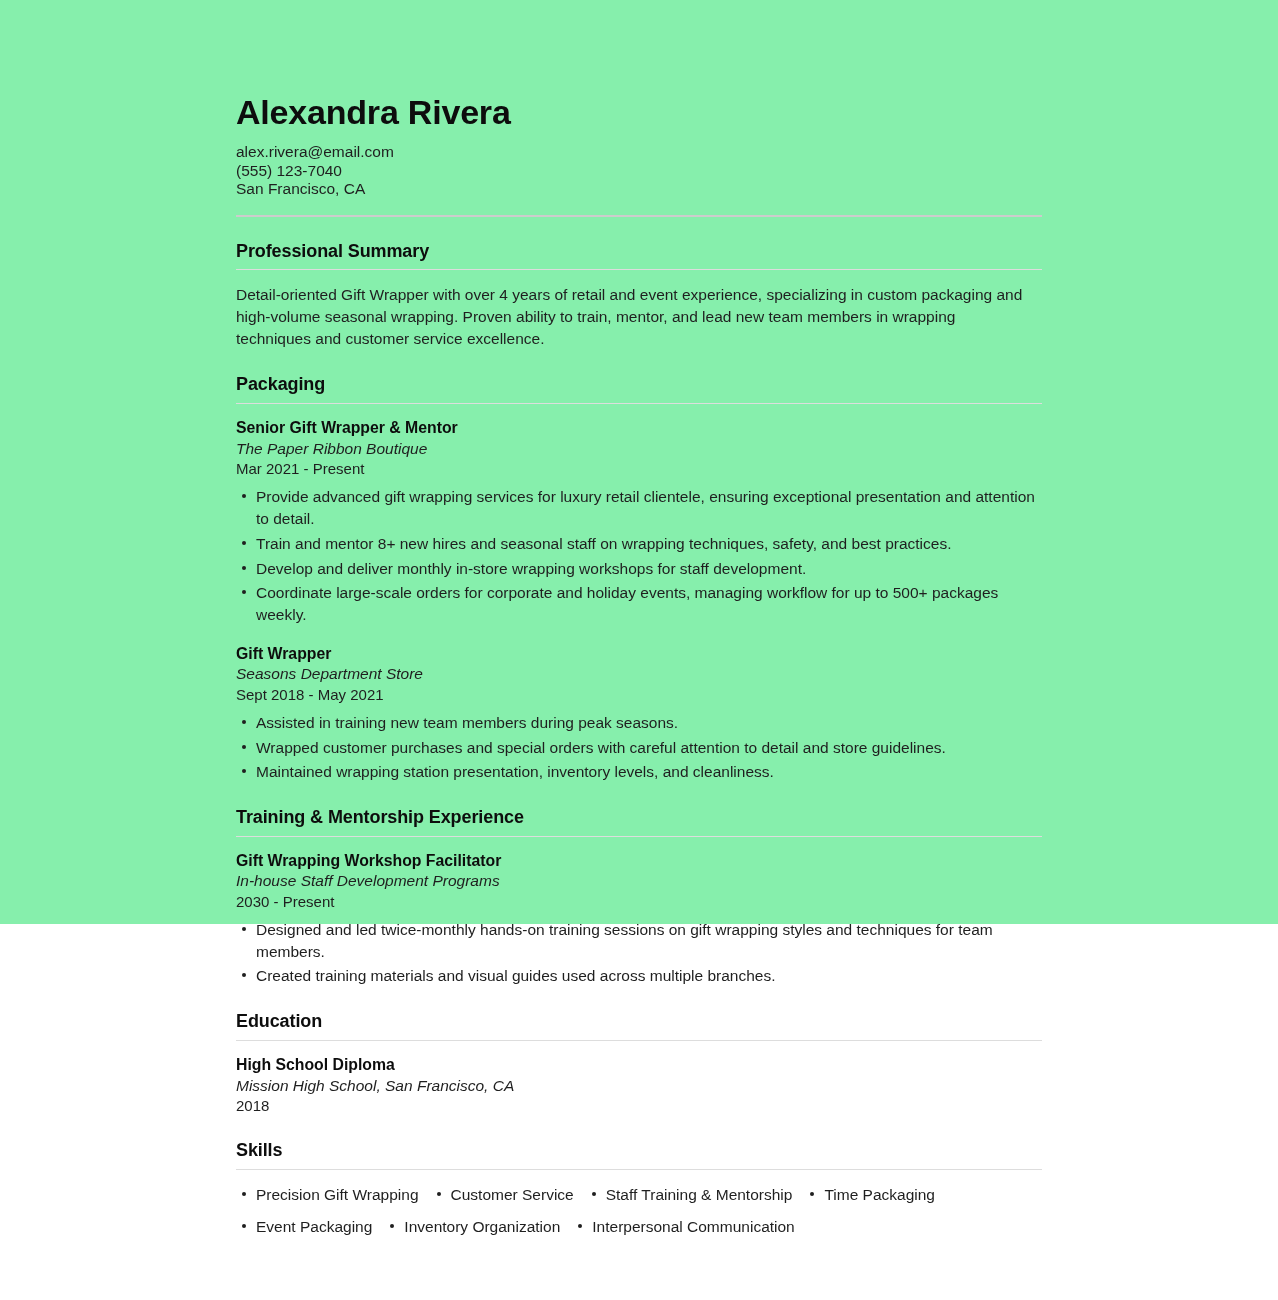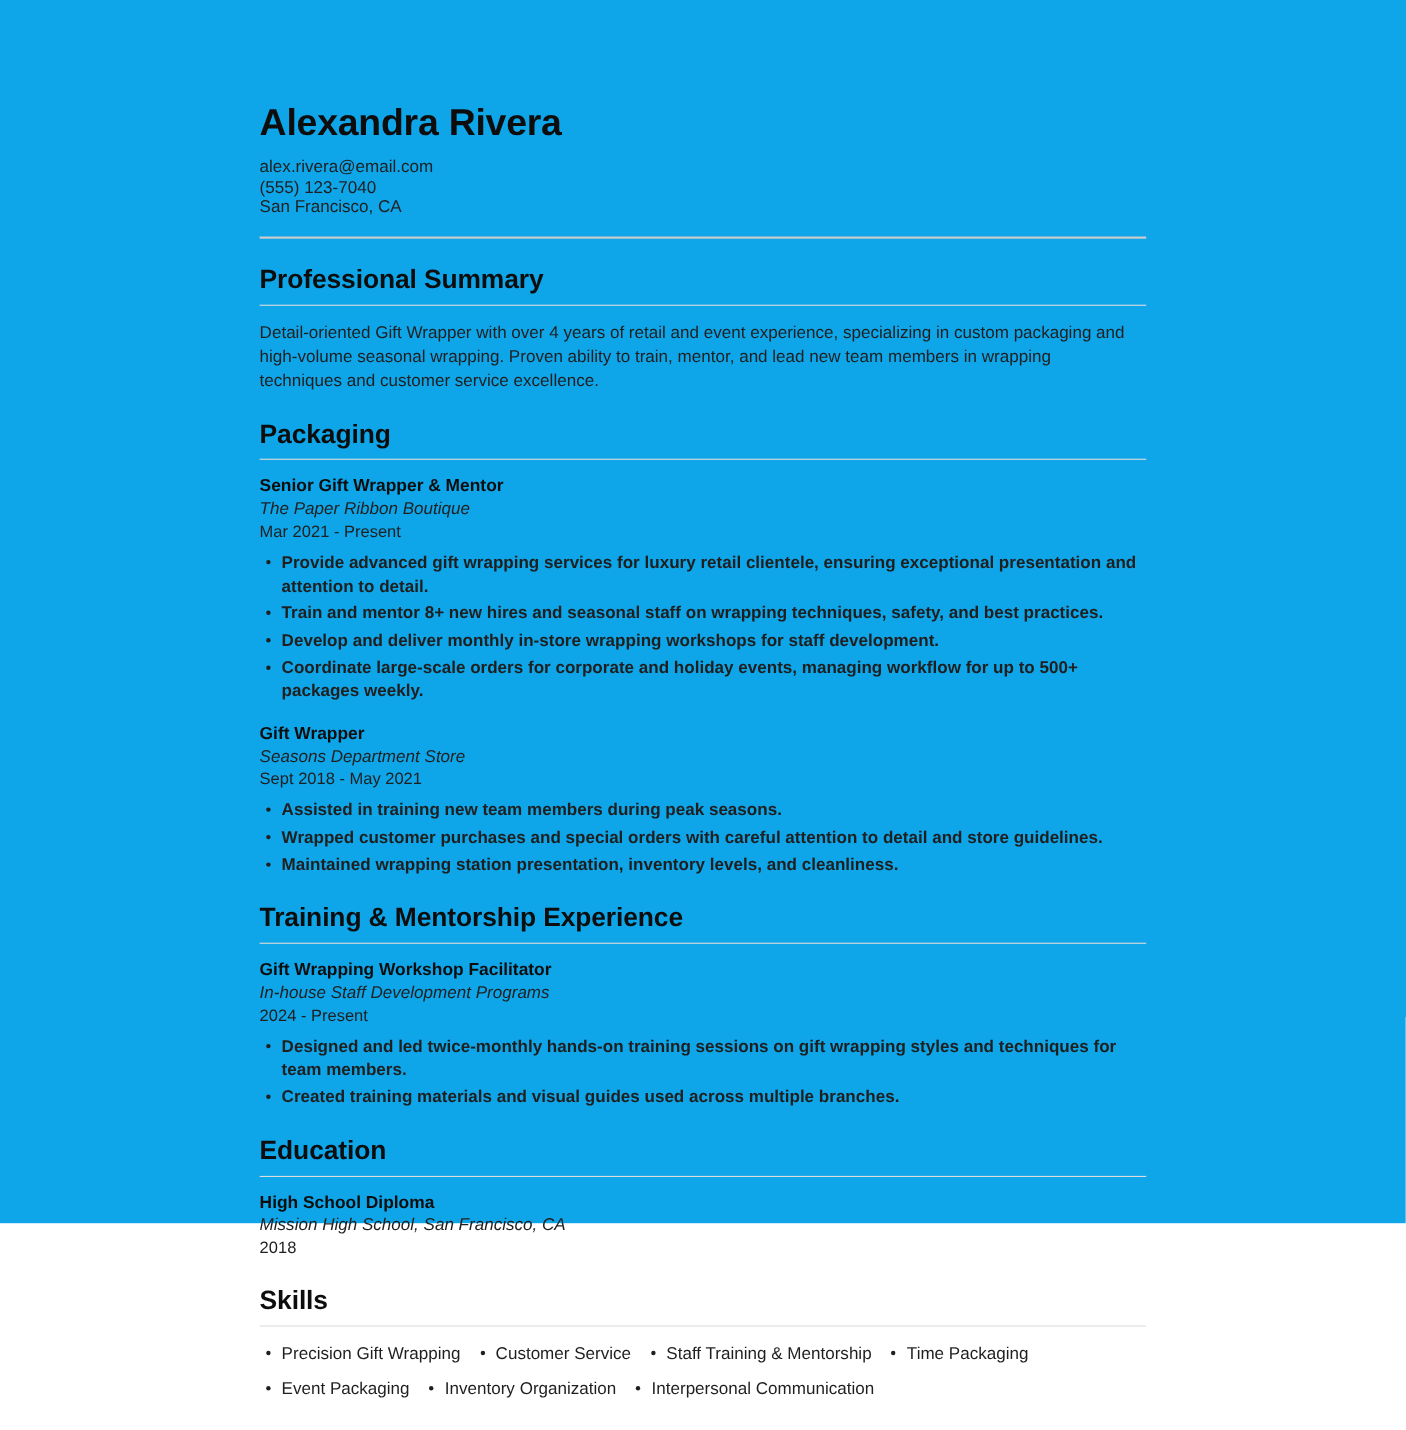--- a/index.html
+++ b/index.html
@@ -9,22 +9,22 @@
   }
   body {
     width: 1278px;
     height: 1300px;
     font-family: "Liberation Sans", sans-serif;
     color: #1a1a1a;
     -webkit-font-smoothing: antialiased;
   }
   .page {
     width: 1278px;
-    height: 1112px;
-    background: #0ea5e9;
+    height: 924px;
+    background: #86efac;
     position: relative;
     box-sizing: border-box;
   }
   .resume {
     position: absolute;
     left: 236px;
     top: 92px;
     width: 806px;
   }
 
@@ -51,21 +51,21 @@
   .header-rule {
     height: 2px;
     background: #cccccc;
     margin: 16px 0 0 0;
     width: 100%;
   }
 
   
   .section { margin-top: 24px; }
   .section-title {
-    font-size: 24px;
+    font-size: 18px;
     font-weight: bold;
     letter-spacing: -0.1px;
     color: #0d0d0d;
     margin: 18px 0 7px 0;
     line-height: 1.2;
   }
   .section-rule {
     height: 1px;
     background: #dddddd;
     width: 100%;
@@ -101,21 +101,20 @@
     font-size: 15px;
     color: #1f1f1f;
     line-height: 1.34;
     margin: 0;
   }
 
   .bullets {
     list-style: none;
     margin: 7px 0 0 0;
     padding: 0;
-    font-weight: bold;
   }
   .bullets li {
     position: relative;
     padding-left: 20px;
     font-size: 15.5px;
     line-height: 1.4;
     color: #1f1f1f;
     margin-bottom: 3px;
     max-width: 790px;
   }
@@ -208,21 +207,21 @@
       </div>
     </div>
 
     <div class="section">
       <h2 class="section-title">Training &amp; Mentorship Experience</h2>
       <div class="section-rule"></div>
 
       <div class="entry">
         <div class="entry-title">Gift Wrapping Workshop Facilitator</div>
         <div class="entry-org">In-house Staff Development Programs</div>
-        <div class="entry-dates">2024 - Present</div>
+        <div class="entry-dates">2030 - Present</div>
         <ul class="bullets">
           <li><span class="dot"></span><span>Designed and led twice-monthly hands-on training sessions on gift wrapping styles and techniques for team members.</span></li>
           <li><span class="dot"></span><span>Created training materials and visual guides used across multiple branches.</span></li>
         </ul>
       </div>
     </div>
 
     <div class="section">
       <h2 class="section-title">Education</h2>
       <div class="section-rule"></div>

